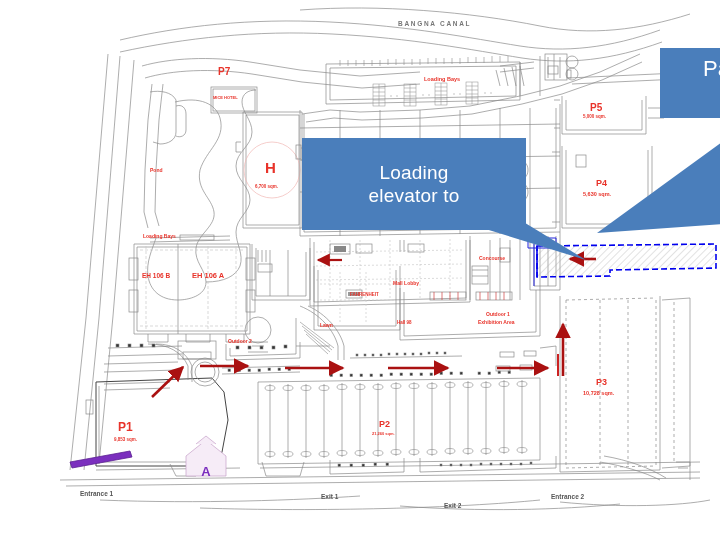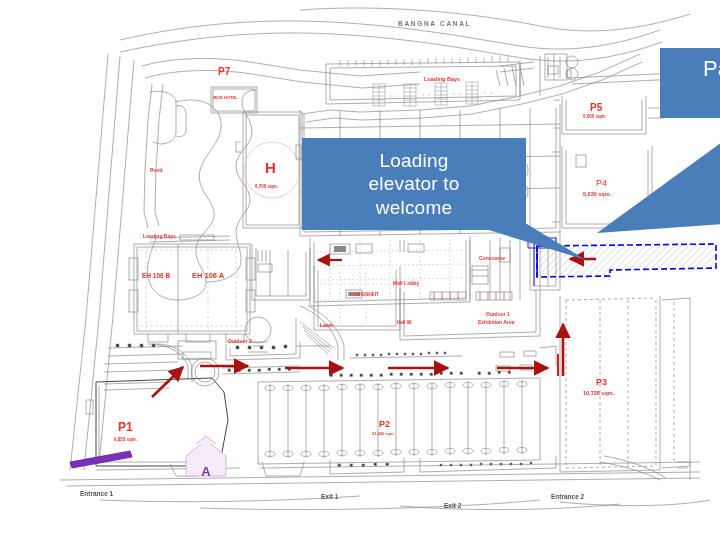--- a/index.html
+++ b/index.html
@@ -428,21 +428,21 @@
 
     <div>
       <div class="lbl" style="left:218px;top:66px;font-size:10px;font-weight:bold;">P7</div>
       <div class="lbl" style="left:213px;top:95px;font-size:4px;font-weight:bold;">MICE HOTEL</div>
       <div class="lbl" style="left:150px;top:167px;font-size:5px;font-weight:bold;">Pond</div>
       <div class="lbl" style="left:265px;top:159px;font-size:15px;font-weight:bold;">H</div>
       <div class="lbl" style="left:255px;top:184px;font-size:4.5px;font-weight:bold;">6,700 sqm.</div>
       <div class="lbl" style="left:424px;top:76px;font-size:5.5px;font-weight:bold;">Loading Bays</div>
       <div class="lbl" style="left:590px;top:102px;font-size:10px;font-weight:bold;">P5</div>
       <div class="lbl" style="left:583px;top:114px;font-size:4.5px;font-weight:bold;">5,000 sqm.</div>
-      <div class="lbl" style="left:596px;top:178px;font-size:9px;font-weight:normal;">P4</div>
+      <div class="lbl" style="left:596px;top:178px;font-size:9px;font-weight:bold;">P4</div>
       <div class="lbl" style="left:583px;top:191px;font-size:5.5px;font-weight:bold;">5,630 sqm.</div>
       <div class="lbl" style="left:497px;top:180px;font-size:6px;font-weight:bold;">EH 101</div>
       <div class="lbl" style="left:143px;top:233px;font-size:5px;font-weight:bold;">Loading Bays</div>
       <div class="lbl" style="left:142px;top:272px;font-size:6.5px;font-weight:bold;">EH 106 B</div>
       <div class="lbl" style="left:192px;top:271px;font-size:7.5px;font-weight:bold;">EH 106 A</div>
       <div class="lbl" style="left:479px;top:255px;font-size:5px;font-weight:bold;">Concourse</div>
       <div class="lbl" style="left:393px;top:280px;font-size:5px;font-weight:bold;">Mall Lobby</div>
       <div class="lbl" style="left:350px;top:292px;font-size:4.5px;font-weight:bold;">FAHRENHEIT</div>
       <div class="lbl" style="left:397px;top:320px;font-size:4.5px;font-weight:bold;">Hall 98</div>
       <div class="lbl" style="left:320px;top:322px;font-size:5px;font-weight:bold;">Lawn</div>
@@ -477,17 +477,16 @@
     </div>
   </div>
 
   <svg class="callout-tail" width="220" height="60" style="left:420px;top:215px;viewBox:0 0 220 60;" viewBox="0 0 220 60">
     <path d="M20,0 L92,0 L166,45 Z" fill="#4a7ebb"></path>
   </svg>
   <div class="callout" id="callout-loading">
     <div style="width:100%;">
       <div>Loading</div>
       <div>elevator to</div>
-      <div>welcome</div>
     </div>
   </div>
 
 </div>
 
 </body></html>

